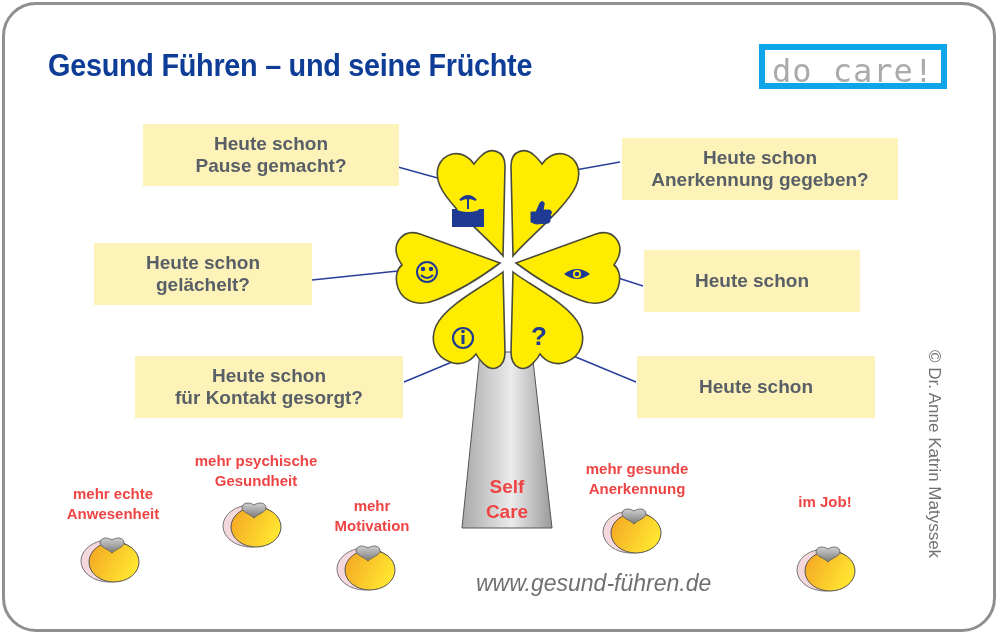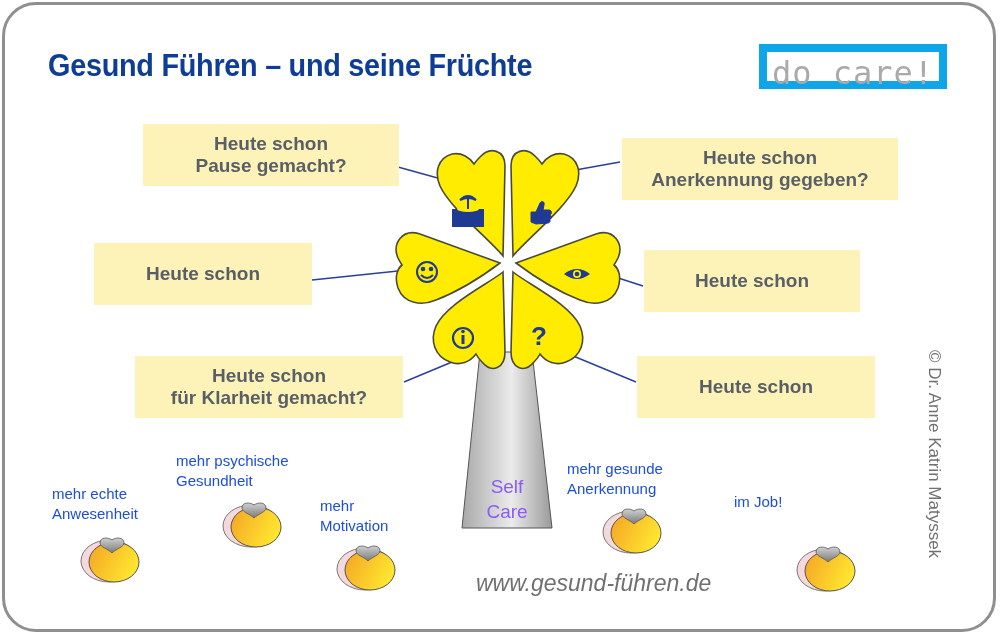--- a/index.html
+++ b/index.html
@@ -1,25 +1,25 @@
 <!DOCTYPE html>
 <html><head>
 <meta charset="utf-8">
 <style>
   html, body { margin:0; padding:0; background:#ffffff; }
   body { width:1004px; height:638px; position:relative; overflow:hidden; font-family:"Liberation Sans", sans-serif; }
   .card { position:absolute; left:2px; top:2px; width:994px; height:630px; border:3px solid #8f8f8f; border-radius:34px; background:#fff; box-sizing:border-box; }
   .title { position:absolute; left:48px; top:48px; font-size:31px; font-weight:bold; color:#0d3d96; letter-spacing:-0.3px; white-space:nowrap; transform:scaleX(0.93); transform-origin:left top; }
-  .logo { position:absolute; left:759px; top:44px; width:188px; height:45px; border:8px solid #0ea5e9; box-sizing:border-box; color:#aaaaaa; font-family:"DejaVu Sans Mono", monospace; font-size:32px; line-height:42px; text-align:center; letter-spacing:1px; }
+  .logo { position:absolute; left:759px; top:44px; width:188px; height:45px; border:6px solid #0ea5e9; box-sizing:border-box; color:#aaaaaa; font-family:"DejaVu Sans Mono", monospace; font-size:32px; line-height:42px; text-align:center; letter-spacing:1px; }
   .qbox { position:absolute; background:#fdf3b8; color:#595f66; font-weight:bold; font-size:19px; line-height:22px; text-align:center; display:flex; flex-direction:column; justify-content:center; }
-  .fruit-label { position:absolute; color:#1d4ed8; font-weight:normal; font-size:15px; line-height:20px; white-space:nowrap; }
+  .fruit-label { position:absolute; color:#ef4444; font-weight:bold; font-size:15px; line-height:20px; text-align:center; white-space:nowrap; }
   .url { position:absolute; left:476px; top:570px; font-size:23px; color:#707070; white-space:nowrap;font-style:italic; }
   .copyright { position:absolute; left:944px; top:350px; transform-origin:left top; transform:rotate(90deg); font-size:17px; color:#707070; white-space:nowrap; }
   svg.diagram { position:absolute; left:0; top:0; }
-  .trunk-label { position:absolute; left:472px; top:474px; width:70px; text-align:center; color:#8b5cf6; font-weight:normal; font-size:19px; line-height:25px; }
+  .trunk-label { position:absolute; left:472px; top:474px; width:70px; text-align:center; color:#ef4444; font-weight:bold; font-size:19px; line-height:25px; }
 </style>
 </head>
 <body>
 
 <div class="card"></div>
 
 <div class="title">Gesund Führen – und seine Früchte</div>
 <div class="logo">do care!</div>
 
 <svg class="diagram" width="1004" height="638">
@@ -128,27 +128,28 @@
 <div class="qbox" style="left:143px;top:124px;width:256px;height:62px;">
   <span>Heute schon</span>
   <span>Pause gemacht?</span>
 </div>
 <div class="qbox" style="left:622px;top:138px;width:276px;height:62px;">
   <span>Heute schon</span>
   <span>Anerkennung gegeben?</span>
 </div>
 <div class="qbox" style="left:94px;top:243px;width:218px;height:62px;">
   <span>Heute schon</span>
+  <span>gelächelt?</span>
 </div>
 <div class="qbox" style="left:644px;top:250px;width:216px;height:62px;">
   <span>Heute schon</span>
 </div>
 <div class="qbox" style="left:135px;top:356px;width:268px;height:62px;">
   <span>Heute schon</span>
-  <span>für Klarheit gemacht?</span>
+  <span>für Kontakt gesorgt?</span>
 </div>
 <div class="qbox" style="left:637px;top:356px;width:238px;height:62px;">
   <span>Heute schon</span>
 </div>
 
 <div class="trunk-label">
   <div>Self</div>
   <div>Care</div>
 </div>
 

